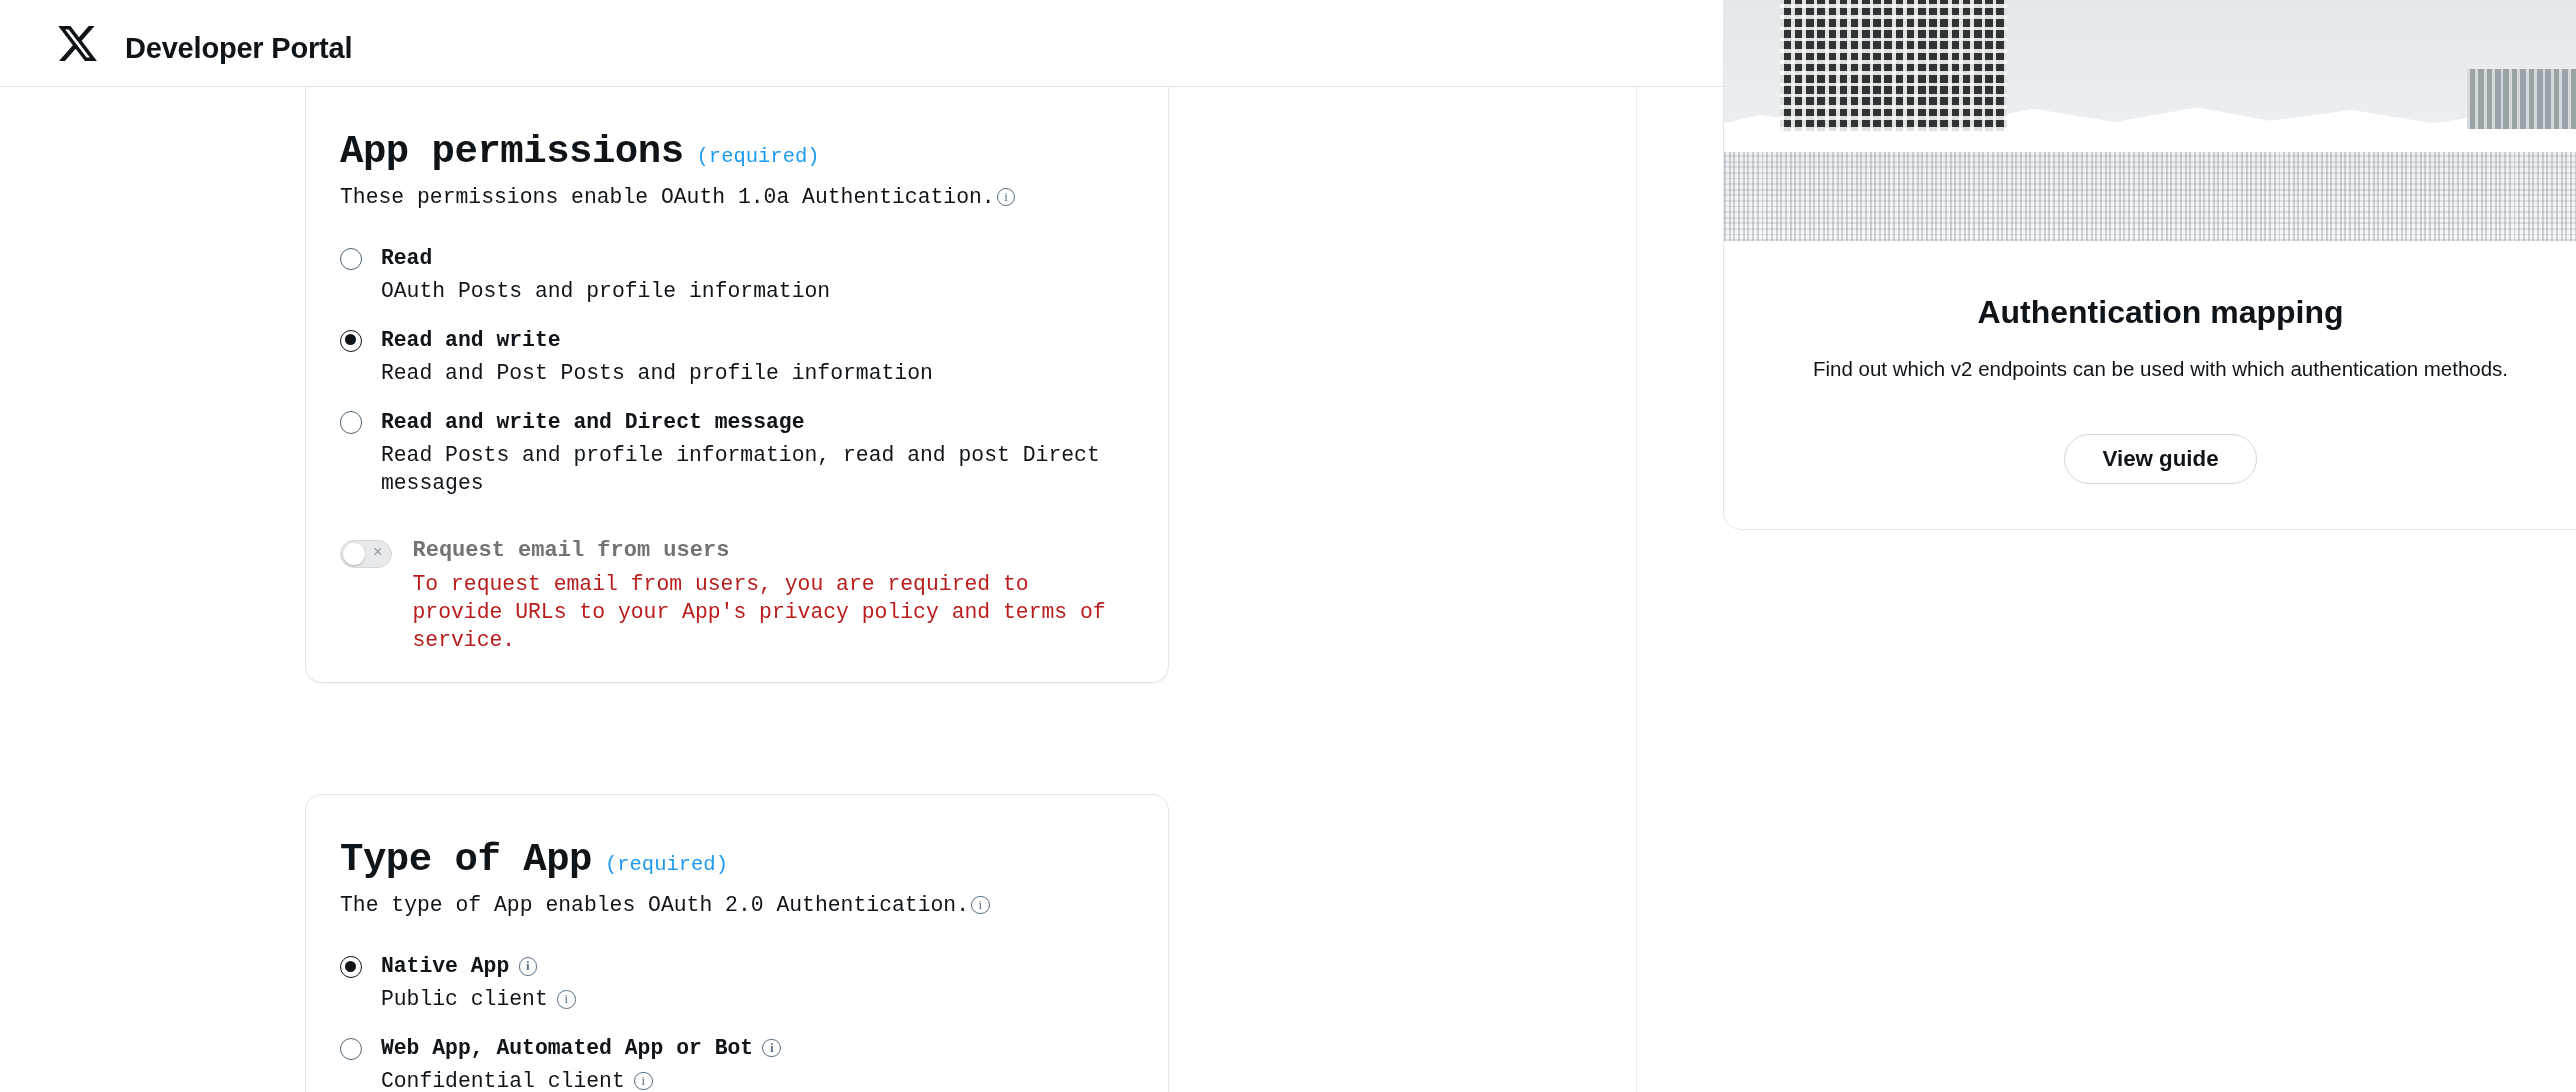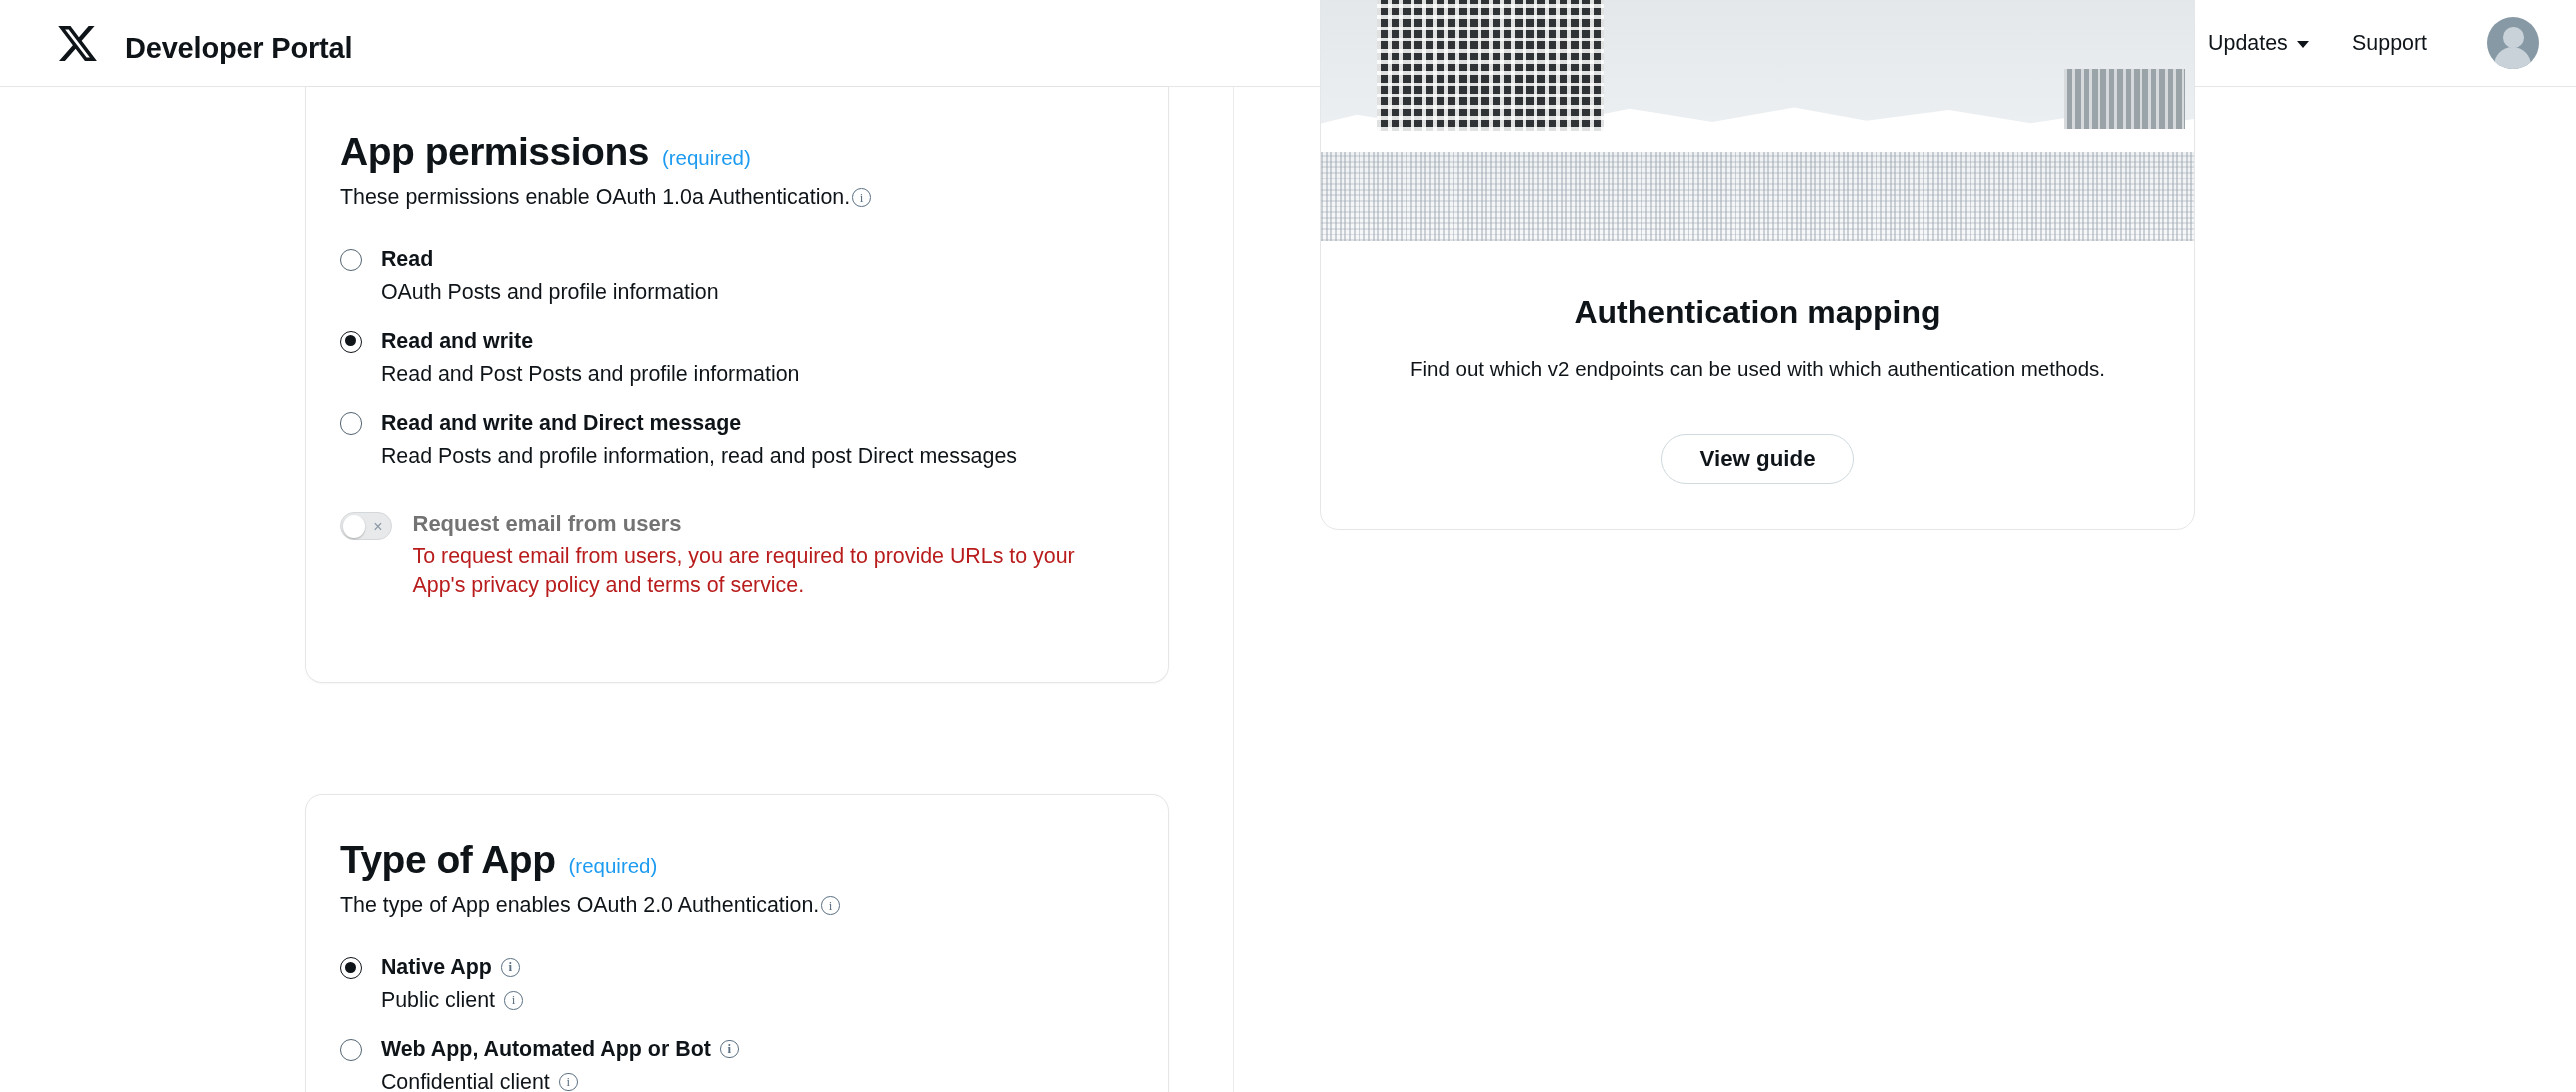--- a/index.html
+++ b/index.html
@@ -85,24 +85,25 @@
   }
 
   
   .page {
     display: flex;
     width: 100%;
     height: 1005px;
     background: #ffffff;
   }
   .left-col {
-    width: 1234px;
+    width: 1637px;
     position: relative;
     border-right: 0.9px solid #ebebeb;
     padding: 0;
+    font-family: Liberation Mono, monospace;
   }
   .right-col {
     flex: 1;
     position: relative;
     background: #ffffff;
   }
 
   .card {
     position: absolute;
     background: #ffffff;
@@ -186,21 +187,21 @@
   }
   .radio.checked { border-color: #0f1419; }
   .radio.checked::after {
     content: "";
     position: absolute;
     width: 11.2px; height: 11.2px;
     background: #0f1419;
     border-radius: 50%;
     left: 3.7px; top: 3.7px;
   }
-  .radio-texts { line-height: 1.32; text-align: center; }
+  .radio-texts { line-height: 1.32; }
   .radio-label {
     font-size: 21.4px;
     font-weight: bold;
     color: #0f1419;
     display: flex;
     align-items: center;
     gap: 9.3px;
   }
   .radio-desc {
     font-size: 21.4px;

